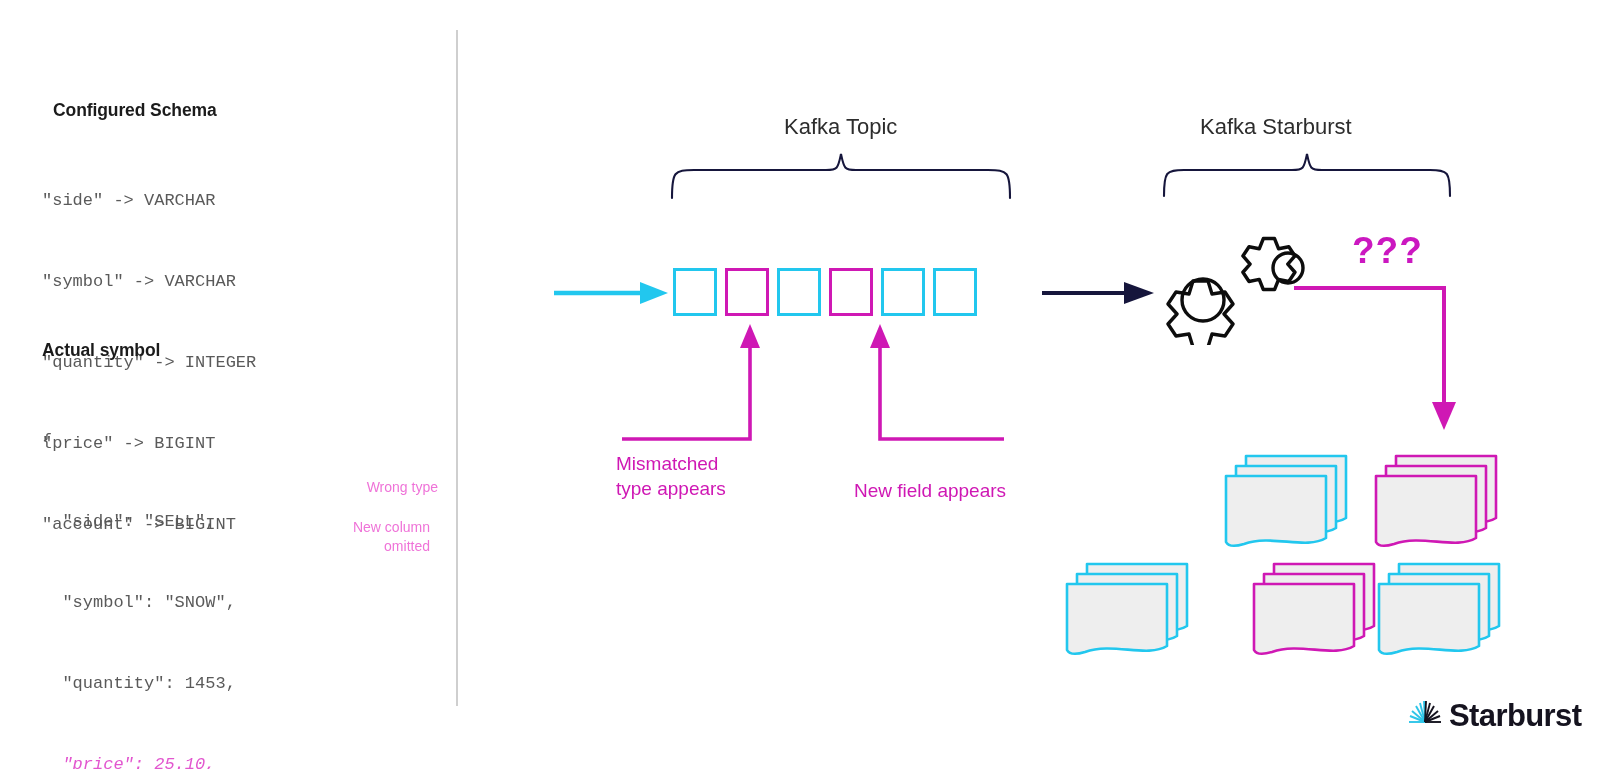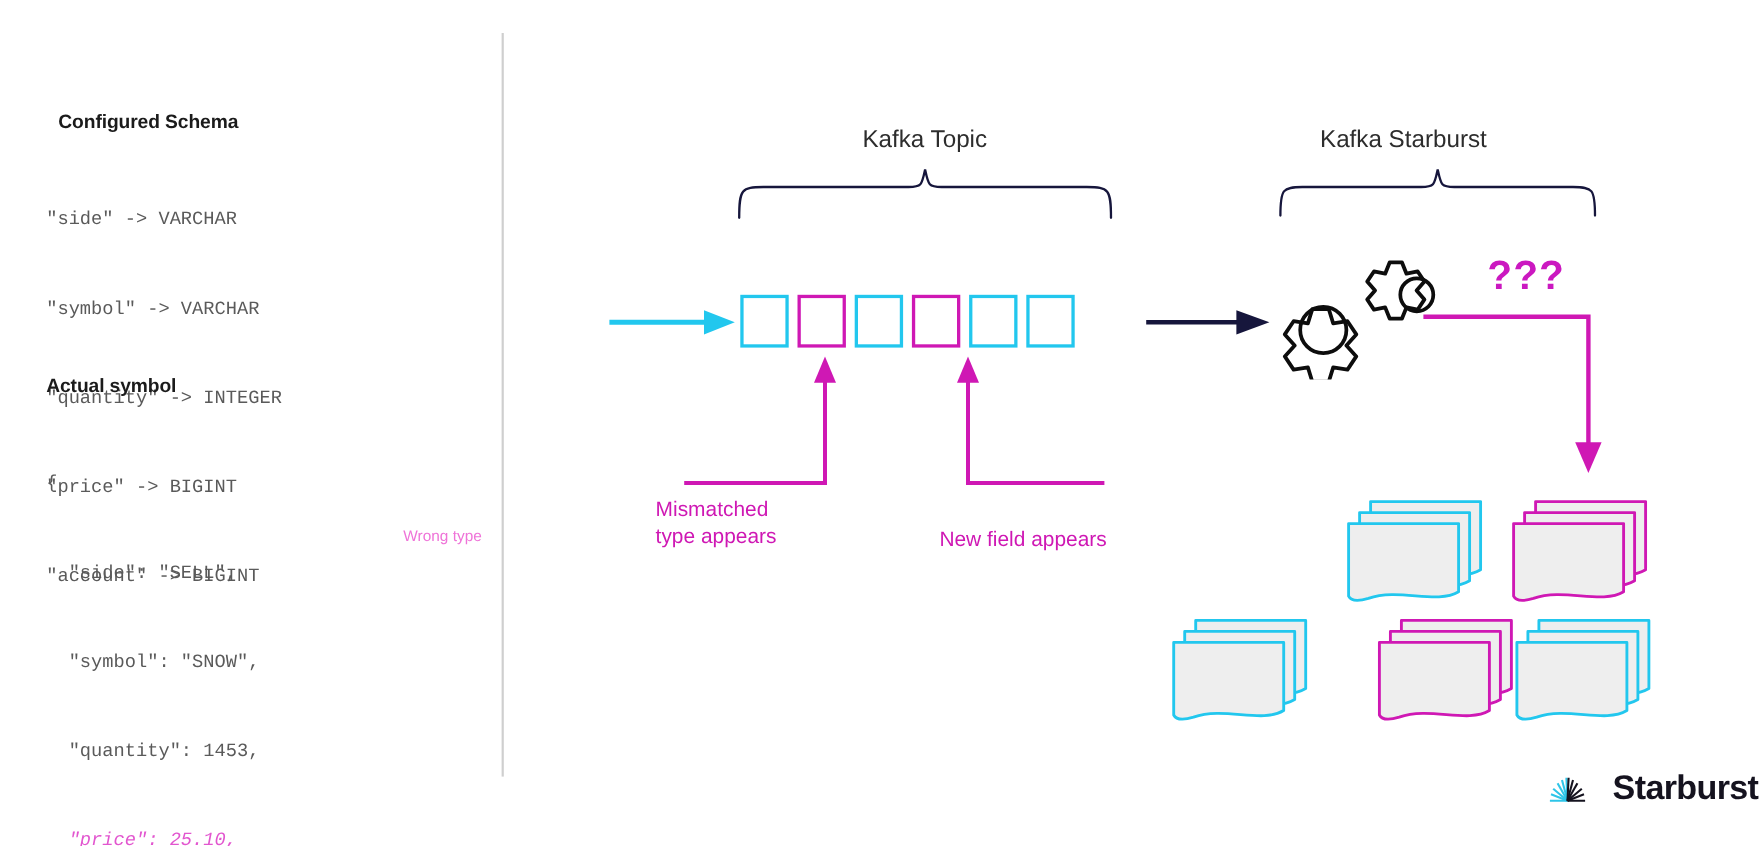--- a/index.html
+++ b/index.html
@@ -53,21 +53,21 @@
     width:44px;height:48px;box-sizing:border-box;background:#ffffff;
   }
   .msg-box.cyan{border:3.5px solid #22c7ee;}
   .msg-box.magenta{border:3.5px solid #cf18b4;}
 
   
   .doc-stack{width:128px;height:90px;}
   .doc-stack svg{display:block;overflow:visible;}
 
   
-  #starburst-logo{display:flex;align-items:flex-end;gap:24px;}
+  #starburst-logo{display:flex;align-items:flex-start;gap:7px;}
   .logo-word{
     font-family:"Liberation Sans", sans-serif;
     font-size:31px;font-weight:bold;color:#15131f;letter-spacing:-0.6px;
   }
 </style>
 </head>
 <body>
 
 <div class="abs" id="left-panel">
 
@@ -89,20 +89,22 @@
     <span class="code-line">  "symbol": "SNOW",</span>
     <span class="code-line">  "quantity": 1453,</span>
     <span class="code-line hl">  "price": 25.10,</span>
     
     
     
   </div>
 
   <div class="abs side-note" style="left:296px;top:478px;width:142px;">Wrong type</div>
 
+  <div class="abs side-note" style="left:288px;top:518px;width:142px;">New column
+omitted</div>
 </div>
 
 <div class="abs" id="divider"></div>
 
 <div class="abs diagram-label" style="left:784px;top:114px;">Kafka Topic</div>
 
 <svg class="abs" style="left:666px;top:150px;" width="350" height="50">
   <path d="M 6,48 C 6,22 8,20 28,20 L 160,20 C 172,20 172,18 175,4
            C 178,18 178,20 190,20 L 322,20 C 342,20 344,22 344,48" fill="none" stroke="#16163c" stroke-width="2.1" stroke-linecap="round"></path>
 </svg>
@@ -118,21 +120,21 @@
   <div class="msg-box cyan"></div>
   <div class="msg-box magenta"></div>
   <div class="msg-box cyan"></div>
   <div class="msg-box cyan"></div>
 </div>
 
 <svg class="abs" style="left:618px;top:322px;" width="160" height="125">
   <path d="M 4,117 L 132,117 L 132,22" fill="none" stroke="#cf18b4" stroke-width="3.6"></path>
   <polygon points="122,26 132,2 142,26" fill="#cf18b4"></polygon>
 </svg>
-<div class="abs callout-label" style="left:596px;top:451px;">Mismatched
+<div class="abs callout-label" style="left:616px;top:451px;">Mismatched
 type appears</div>
 
 <svg class="abs" style="left:870px;top:322px;" width="140" height="125">
   <path d="M 134,117 L 10,117 L 10,22" fill="none" stroke="#cf18b4" stroke-width="3.6"></path>
   <polygon points="0,26 10,2 20,26" fill="#cf18b4"></polygon>
 </svg>
 <div class="abs callout-label" style="left:854px;top:478px;">New field appears</div>
 
 <svg class="abs" style="left:1040px;top:276px;" width="120" height="34">
   <line x1="2" y1="17" x2="88" y2="17" stroke="#16163c" stroke-width="4"></line>

